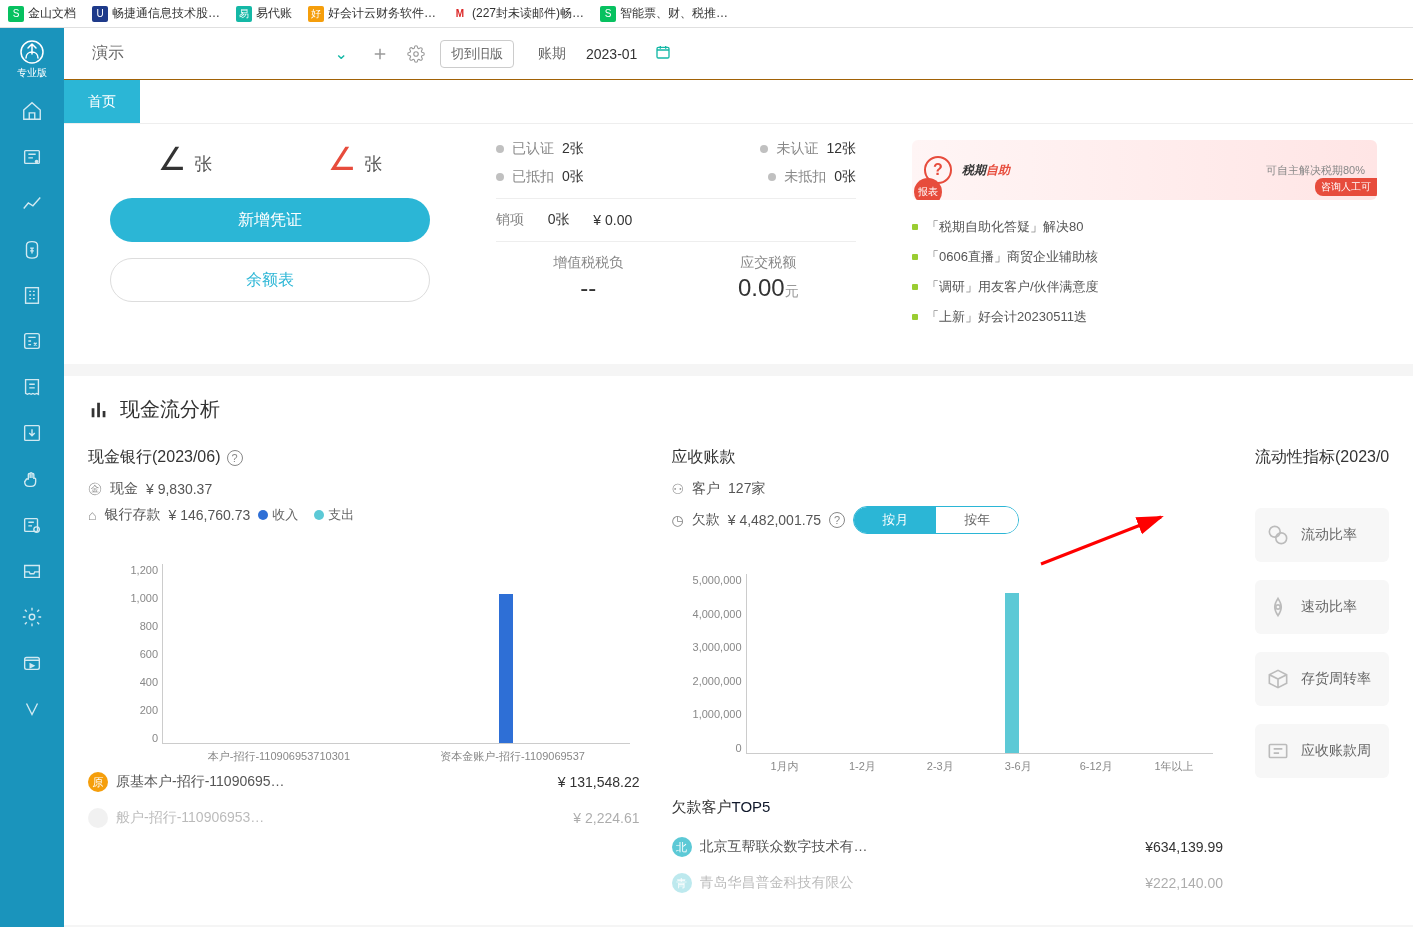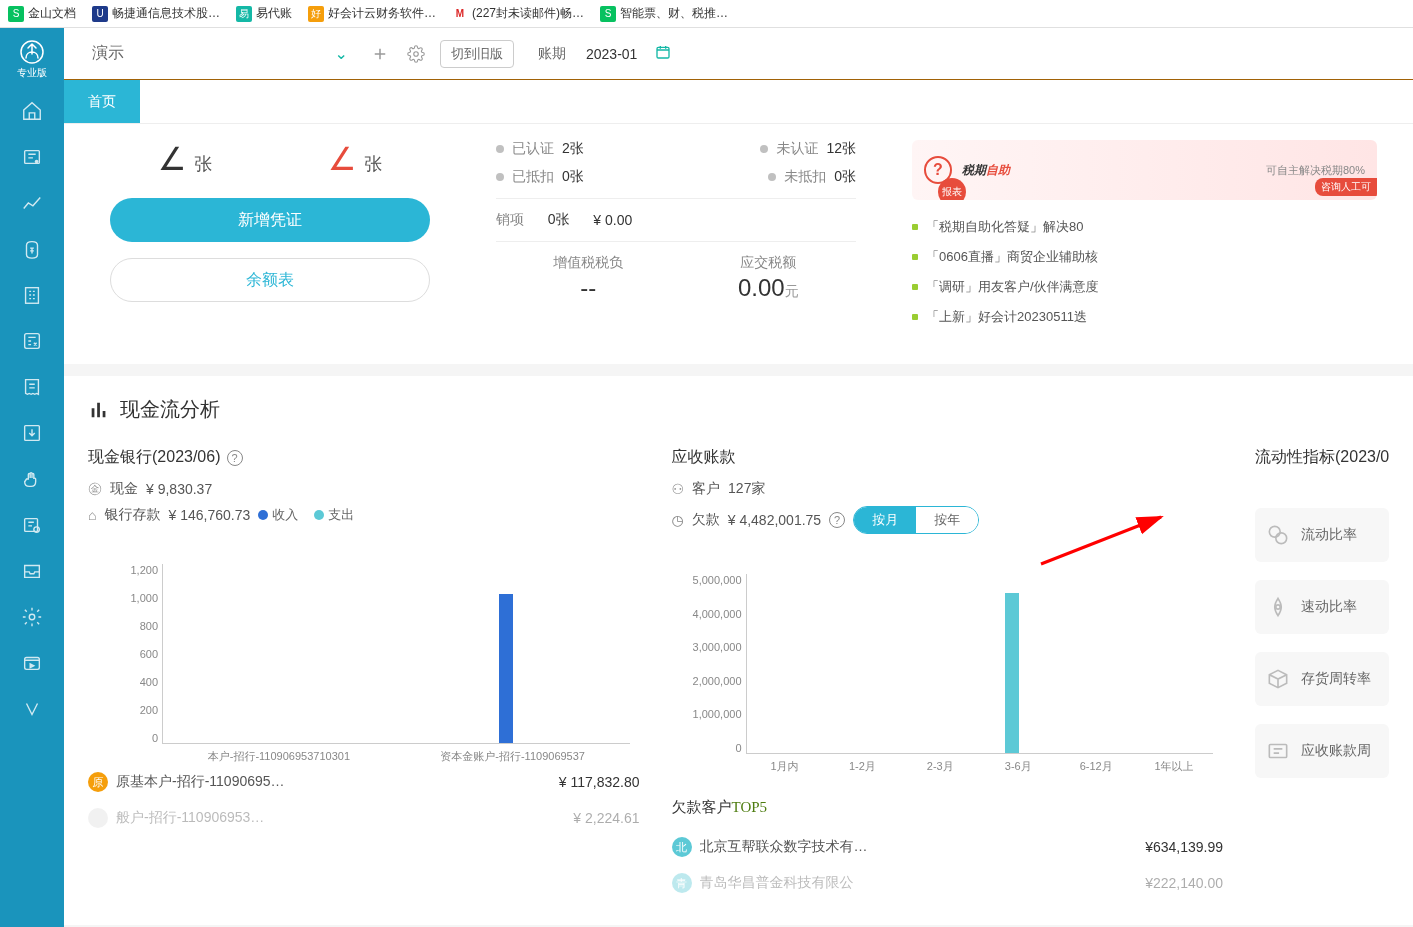--- a/index.html
+++ b/index.html
@@ -70,55 +70,55 @@
 .tax-summary { display: flex; justify-content: space-around; margin-top: 10px; text-align: center; }
 .tax-sum-label { font-size: 14px; color: #888; margin-bottom: 2px; }
 .tax-sum-val { font-size: 24px; color: #333; }
 .tax-sum-unit { font-size: 14px; color: #999; }
 
 .card-news { flex: 1; min-width: 200px; }
 .news-banner { height: 60px; background: linear-gradient(90deg, #fff5f5, #ffe5e5); border-radius: 6px; display: flex; align-items: center; padding: 0 12px; position: relative; margin-bottom: 12px; overflow: hidden; }
 .news-banner-q { width: 28px; height: 28px; border-radius: 50%; border: 2px solid #e74c3c; color: #e74c3c; display: flex; align-items: center; justify-content: center; font-weight: bold; margin-right: 10px; }
 .news-banner-title { font-size: 12px; font-weight: bold; font-style: italic; }
 .news-banner-sub { font-size: 11px; color: #888; margin-left: auto; }
-.news-banner-red { position: absolute; left: 26px; bottom: -6px; width: 28px; height: 28px; border-radius: 50%; background: #e74c3c; color: #fff; font-size: 10px; display: flex; align-items: center; justify-content: center; }
+.news-banner-red { position: absolute; left: 2px; bottom: -6px; width: 28px; height: 28px; border-radius: 50%; background: #e74c3c; color: #fff; font-size: 10px; display: flex; align-items: center; justify-content: center; }
 .news-banner-csbtn { position: absolute; right: 0; bottom: 4px; background: #e74c3c; color: #fff; font-size: 10px; padding: 2px 6px; border-radius: 8px 0 0 8px; }
 .news-list { list-style: none; }
 .news-list li { display: flex; align-items: center; gap: 8px; font-size: 13px; color: #555; padding: 6px 0; }
 .news-bullet { width: 6px; height: 6px; background: #9acd32; border-radius: 1px; flex-shrink: 0; }
 
 
 .section-title { display: flex; align-items: center; gap: 10px; padding: 20px 24px 16px; background: #fff; font-size: 20px; font-weight: 500; color: #333; margin-top: 12px; }
 .section-title svg { width: 22px; height: 22px; }
 
 
 .analysis-row { display: flex; gap: 16px; padding: 0 16px 16px; background: #fff; align-items: flex-start; }
 .panel { flex: 1; padding: 8px; min-width: 0; }
 .panel-title { font-size: 16px; font-weight: 500; color: #333; margin-bottom: 12px; display: flex; align-items: center; gap: 6px; }
 .help-icon { width: 16px; height: 16px; border: 1.5px solid #888; border-radius: 50%; display: inline-flex; align-items: center; justify-content: center; font-size: 11px; color: #888; cursor: pointer; }
 .panel-info { font-size: 14px; color: #555; margin-bottom: 8px; display: flex; align-items: center; gap: 8px; }
 .panel-info .icon-sm { color: #888; }
 .legend { display: flex; gap: 16px; font-size: 13px; color: #666; float: right; }
 .legend-item { display: flex; align-items: center; gap: 4px; }
 .legend-dot { width: 10px; height: 10px; border-radius: 50%; }
 .toggle-group { display: inline-flex; border: 1px solid #2bb6d6; border-radius: 14px; overflow: hidden; float: right; font-size: 13px; }
-.toggle-btn { padding: 4px 18px; cursor: pointer; color: #666; background: #fff; }
+.toggle-btn { padding: 4px 28px; cursor: pointer; color: #666; background: #fff; }
 .toggle-btn.active { background: #2bb6d6; color: #fff; }
 
 
 .chart { position: relative; height: 200px; margin-top: 40px; }
 .chart-y-axis { position: absolute; left: 0; top: 0; bottom: 20px; width: 70px; display: flex; flex-direction: column; justify-content: space-between; text-align: right; font-size: 11px; color: #888; }
 .chart-plot { position: absolute; left: 74px; right: 10px; top: 0; bottom: 20px; border-left: 1px solid #ccc; border-bottom: 1px solid #ccc; }
 .chart-x-labels { position: absolute; left: 74px; right: 10px; bottom: 0; display: flex; font-size: 11px; color: #888; }
 .chart-x-labels span { flex: 1; text-align: center; white-space: nowrap; overflow: hidden; }
 .bar { position: absolute; bottom: 0; width: 14px; }
 
 
 .sub-title { font-size: 15px; font-weight: 500; color: #333; margin: 24px 0 12px; }
-.sub-title .top5 { color: #4d7c0f; font-family: Liberation Serif, serif; }
+.sub-title .top5 { color: #0f172a; }
 .list-row { display: flex; justify-content: space-between; align-items: center; padding: 8px 0; font-size: 14px; }
 .list-left { display: flex; align-items: center; gap: 8px; color: #555; min-width: 0; }
 .list-left span:last-child { white-space: nowrap; overflow: hidden; text-overflow: ellipsis; }
 .list-right { color: #333; flex-shrink: 0; margin-left: 12px; }
 .circle-badge { width: 20px; height: 20px; border-radius: 50%; display: inline-flex; align-items: center; justify-content: center; font-size: 11px; color: #fff; flex-shrink: 0; }
 .cb-orange { background: #f59e0b; }
 .cb-teal { background: #5cc9d6; }
 
 
 .liq-panel { flex: 0 0 150px; }
@@ -427,21 +427,21 @@
                 <span>本户-招行-110906953710301</span>
                 <span>资本金账户-招行-1109069537</span>
               </div>
             </div>
 
           <div class="list-row">
             <div class="list-left">
                 <span class="circle-badge cb-orange">原</span>
                 <span>原基本户-招行-11090695…</span>
               </div>
-            <div class="list-right">¥ 117,832.80</div>
+            <div class="list-right">¥ 131,548.22</div>
           </div>
           <div class="list-row" style="opacity:0.4">
             <div class="list-left">
                 <span class="circle-badge" style="background:#ddd"></span>
                 <span>般户-招行-110906953…</span>
               </div>
             <div class="list-right">¥ 2,224.61</div>
           </div>
         </div>
 

